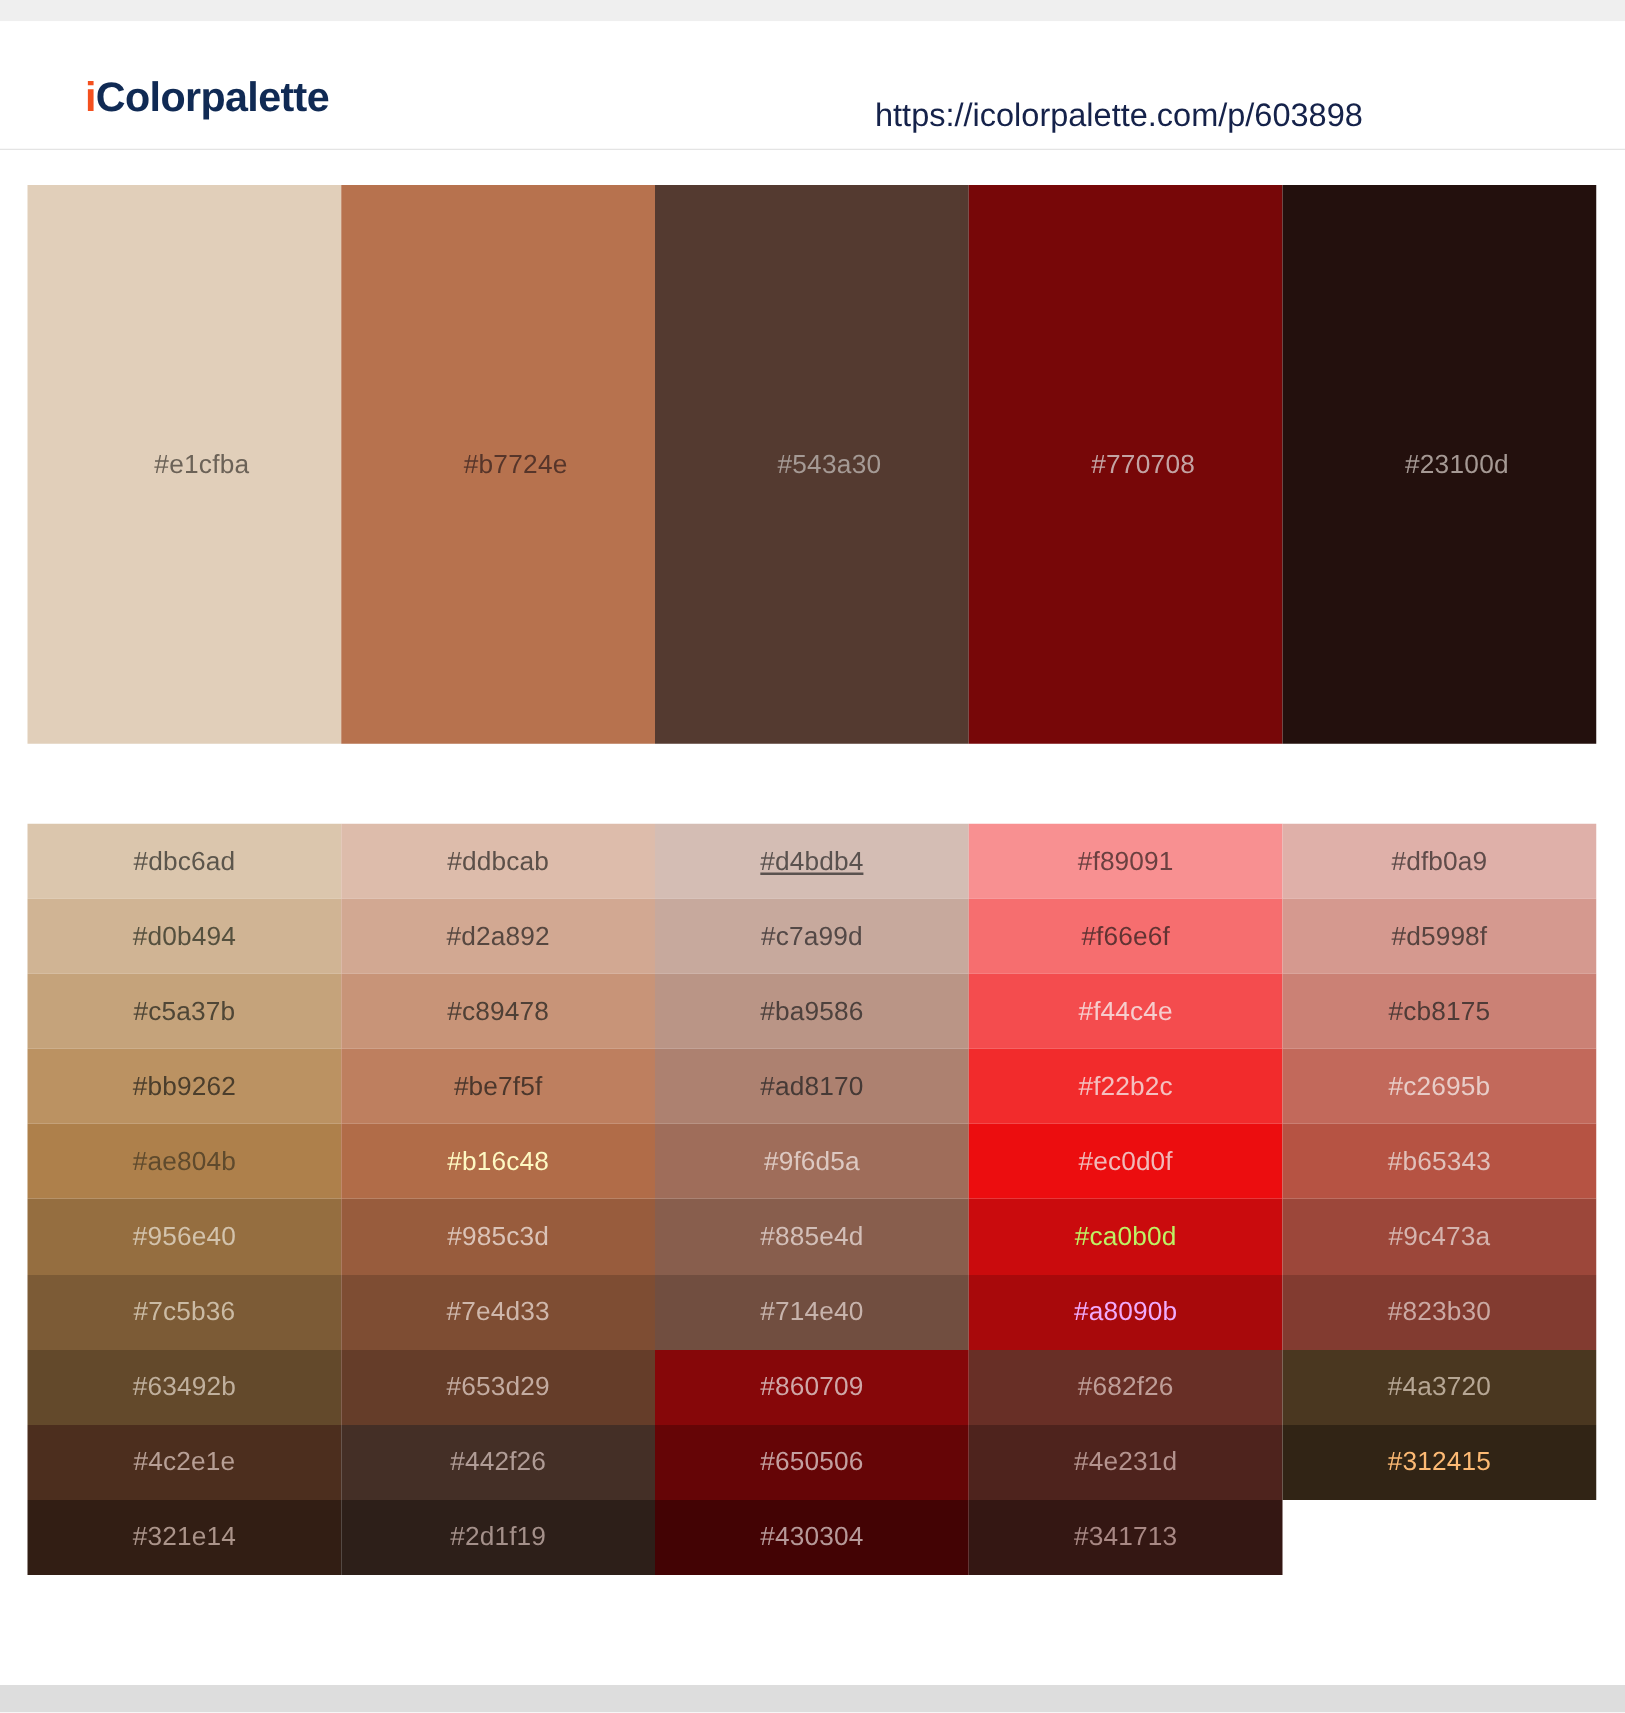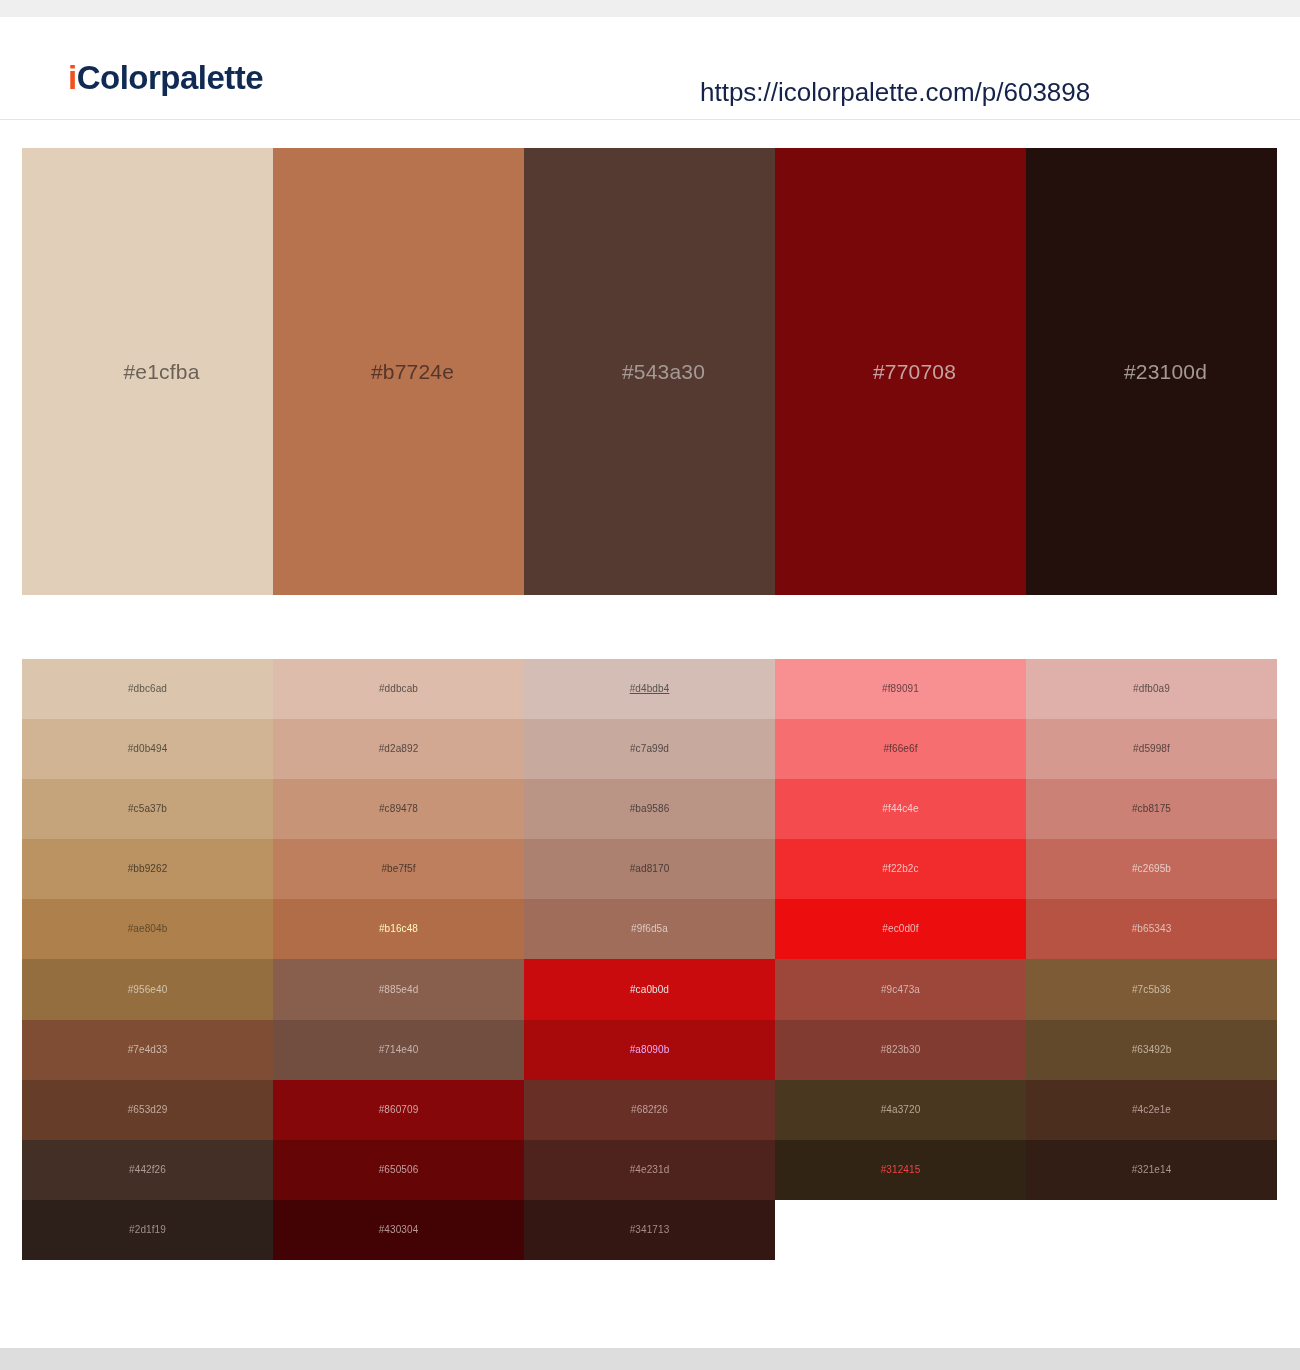--- a/index.html
+++ b/index.html
@@ -88,21 +88,21 @@
     display: grid;
     grid-template-columns: repeat(5, 1fr);
     grid-template-rows: repeat(10, 1fr);
   }
   .shade-cell {
     display: flex;
     align-items: center;
     justify-content: center;
   }
   .shade-cell .shade-label {
-    font-size: 10px;
+    font-size: 21px;
     line-height: 1;
     letter-spacing: 0.1px;
   }
 
   
   .bottom-strip {
     position: absolute;
     left: 0; top: 1348px;
     width: 1300px; height: 22px;
     background: #dddddd;
@@ -212,25 +212,28 @@
       </div>
       <div class="shade-cell" style="background: rgb(236, 13, 15);">
         <span class="shade-label" style="color: rgb(240, 185, 185);">#ec0d0f</span>
       </div>
       <div class="shade-cell" style="background: rgb(182, 83, 67);">
         <span class="shade-label" style="color: rgb(224, 192, 186);">#b65343</span>
       </div>
       <div class="shade-cell" style="background: rgb(149, 110, 64);">
         <span class="shade-label" style="color: rgb(211, 195, 172);">#956e40</span>
       </div>
+      <div class="shade-cell" style="background: rgb(152, 92, 61);">
+        <span class="shade-label" style="color: rgb(219, 195, 183);">#985c3d</span>
+      </div>
       <div class="shade-cell" style="background: rgb(136, 94, 77);">
         <span class="shade-label" style="color: rgb(211, 191, 184);">#885e4d</span>
       </div>
       <div class="shade-cell" style="background: rgb(202, 11, 13);">
-        <span class="shade-label" style="color: #e5e5e5;">#ca0b0d</span>
+        <span class="shade-label" style="color: #bef264;">#ca0b0d</span>
       </div>
       <div class="shade-cell" style="background: rgb(156, 71, 58);">
         <span class="shade-label" style="color: rgb(213, 180, 174);">#9c473a</span>
       </div>
       <div class="shade-cell" style="background: rgb(124, 91, 54);">
         <span class="shade-label" style="color: rgb(203, 187, 164);">#7c5b36</span>
       </div>
       <div class="shade-cell" style="background: rgb(126, 77, 51);">
         <span class="shade-label" style="color: rgb(207, 183, 171);">#7e4d33</span>
       </div>
@@ -264,21 +267,21 @@
       <div class="shade-cell" style="background: rgb(68, 47, 38);">
         <span class="shade-label" style="color: rgb(176, 156, 150);">#442f26</span>
       </div>
       <div class="shade-cell" style="background: rgb(101, 5, 6);">
         <span class="shade-label" style="color: rgb(196, 160, 160);">#650506</span>
       </div>
       <div class="shade-cell" style="background: rgb(78, 35, 29);">
         <span class="shade-label" style="color: rgb(180, 147, 142);">#4e231d</span>
       </div>
       <div class="shade-cell" style="background: rgb(49, 36, 21);">
-        <span class="shade-label" style="color: #ef4444;">#312415</span>
+        <span class="shade-label" style="color: #fdba74;">#312415</span>
       </div>
       <div class="shade-cell" style="background: rgb(50, 30, 20);">
         <span class="shade-label" style="color: rgb(171, 148, 138);">#321e14</span>
       </div>
       <div class="shade-cell" style="background: rgb(45, 31, 25);">
         <span class="shade-label" style="color: rgb(164, 144, 138);">#2d1f19</span>
       </div>
       <div class="shade-cell" style="background: rgb(67, 3, 4);">
         <span class="shade-label" style="color: rgb(182, 152, 152);">#430304</span>
       </div>

